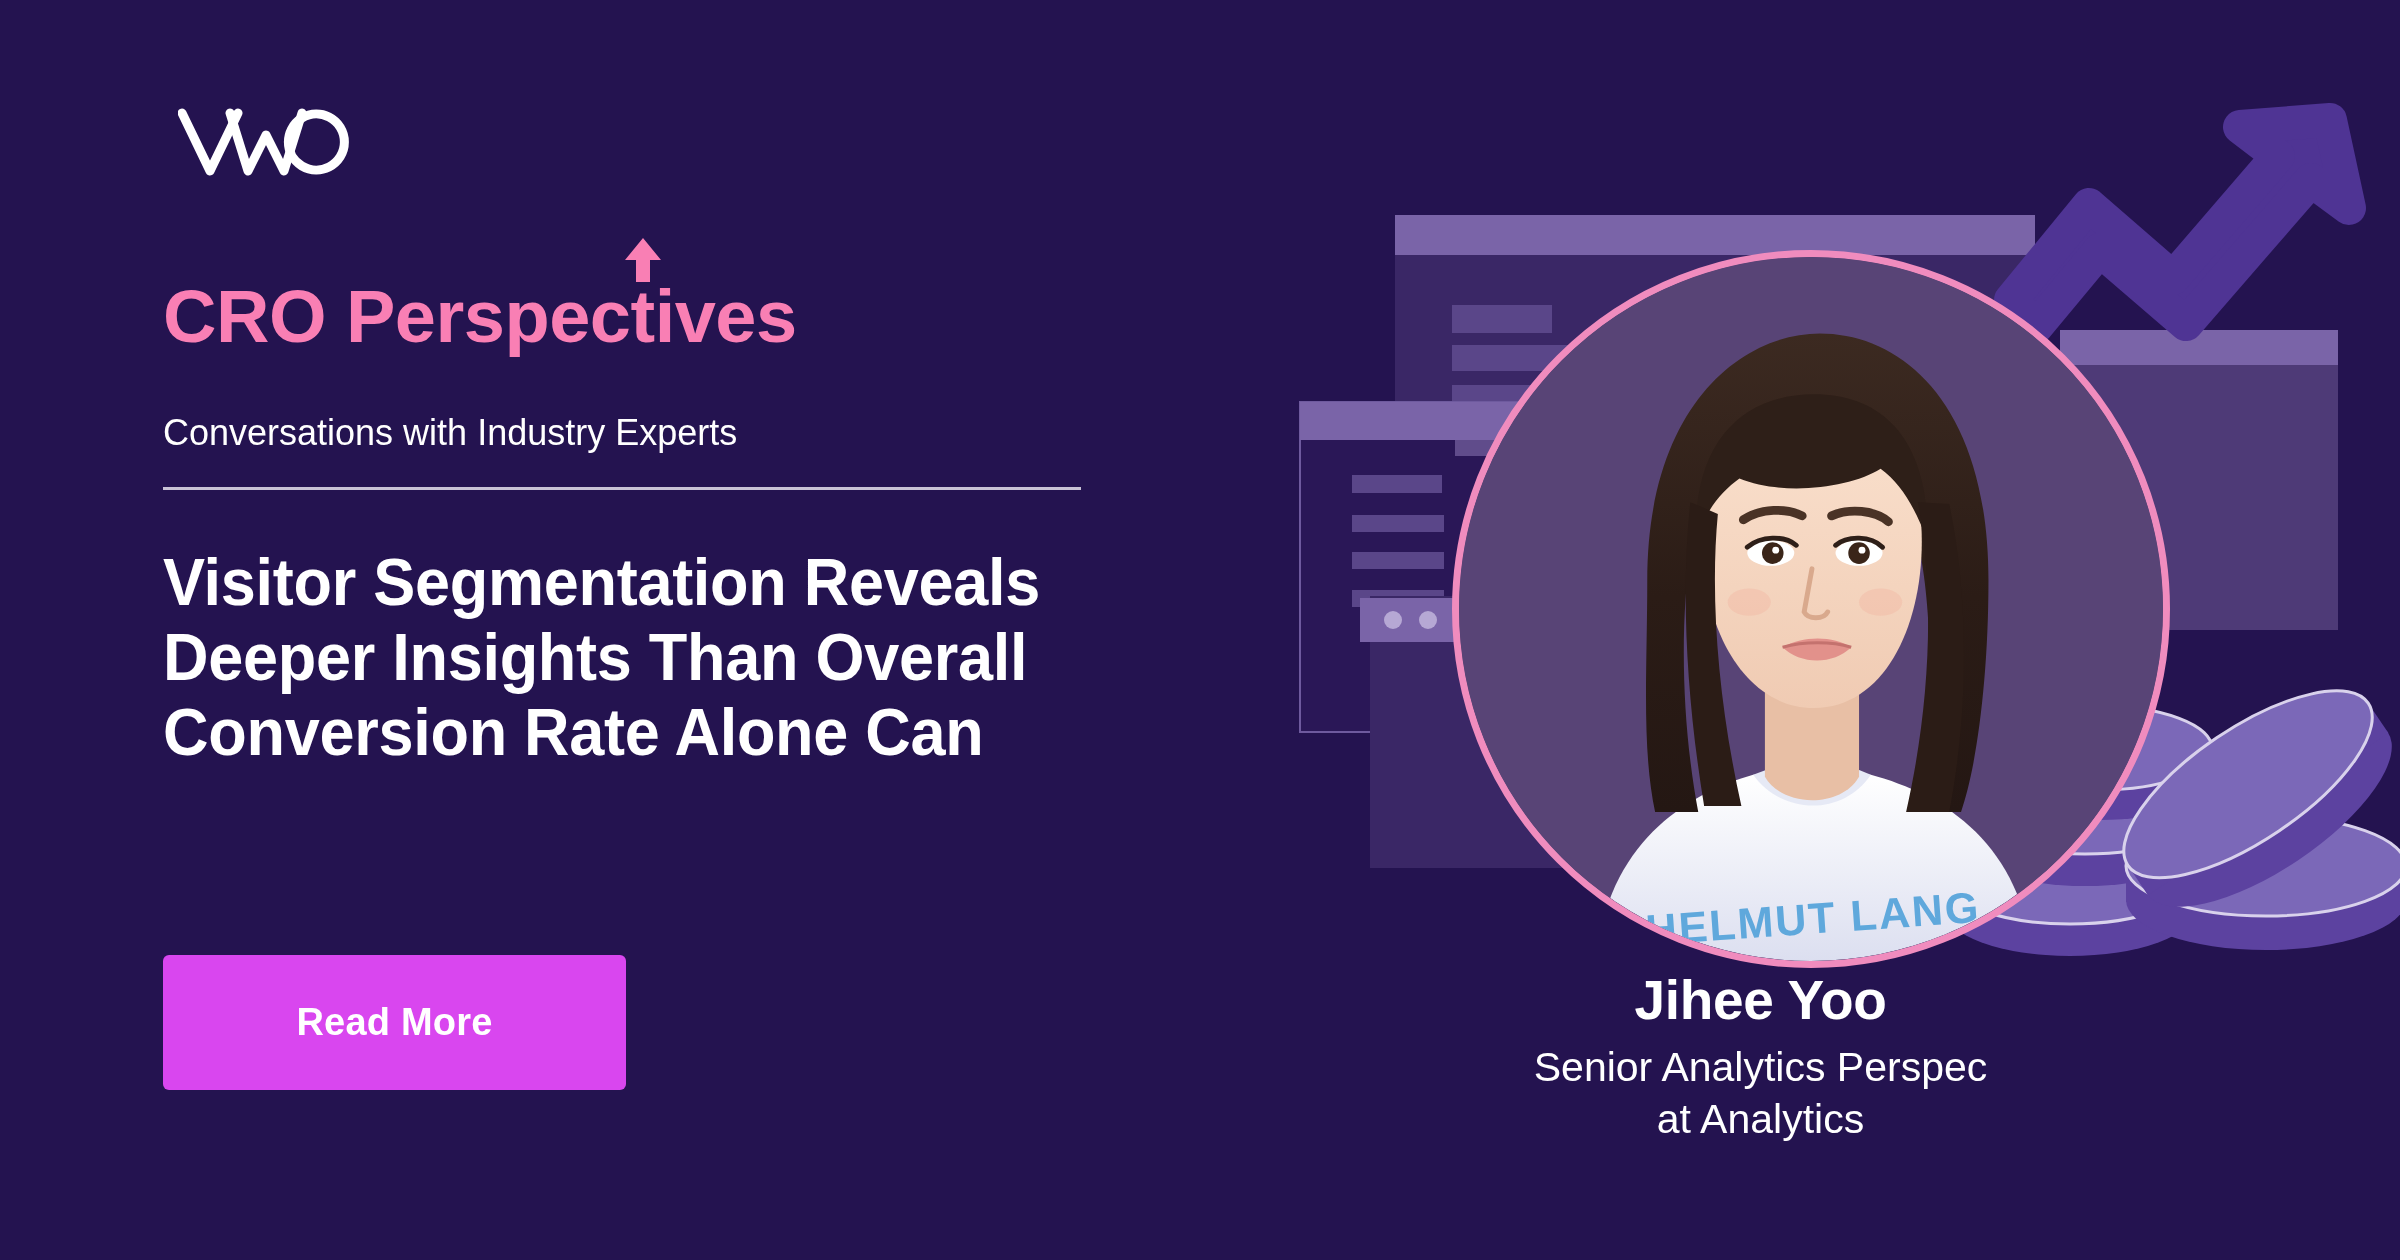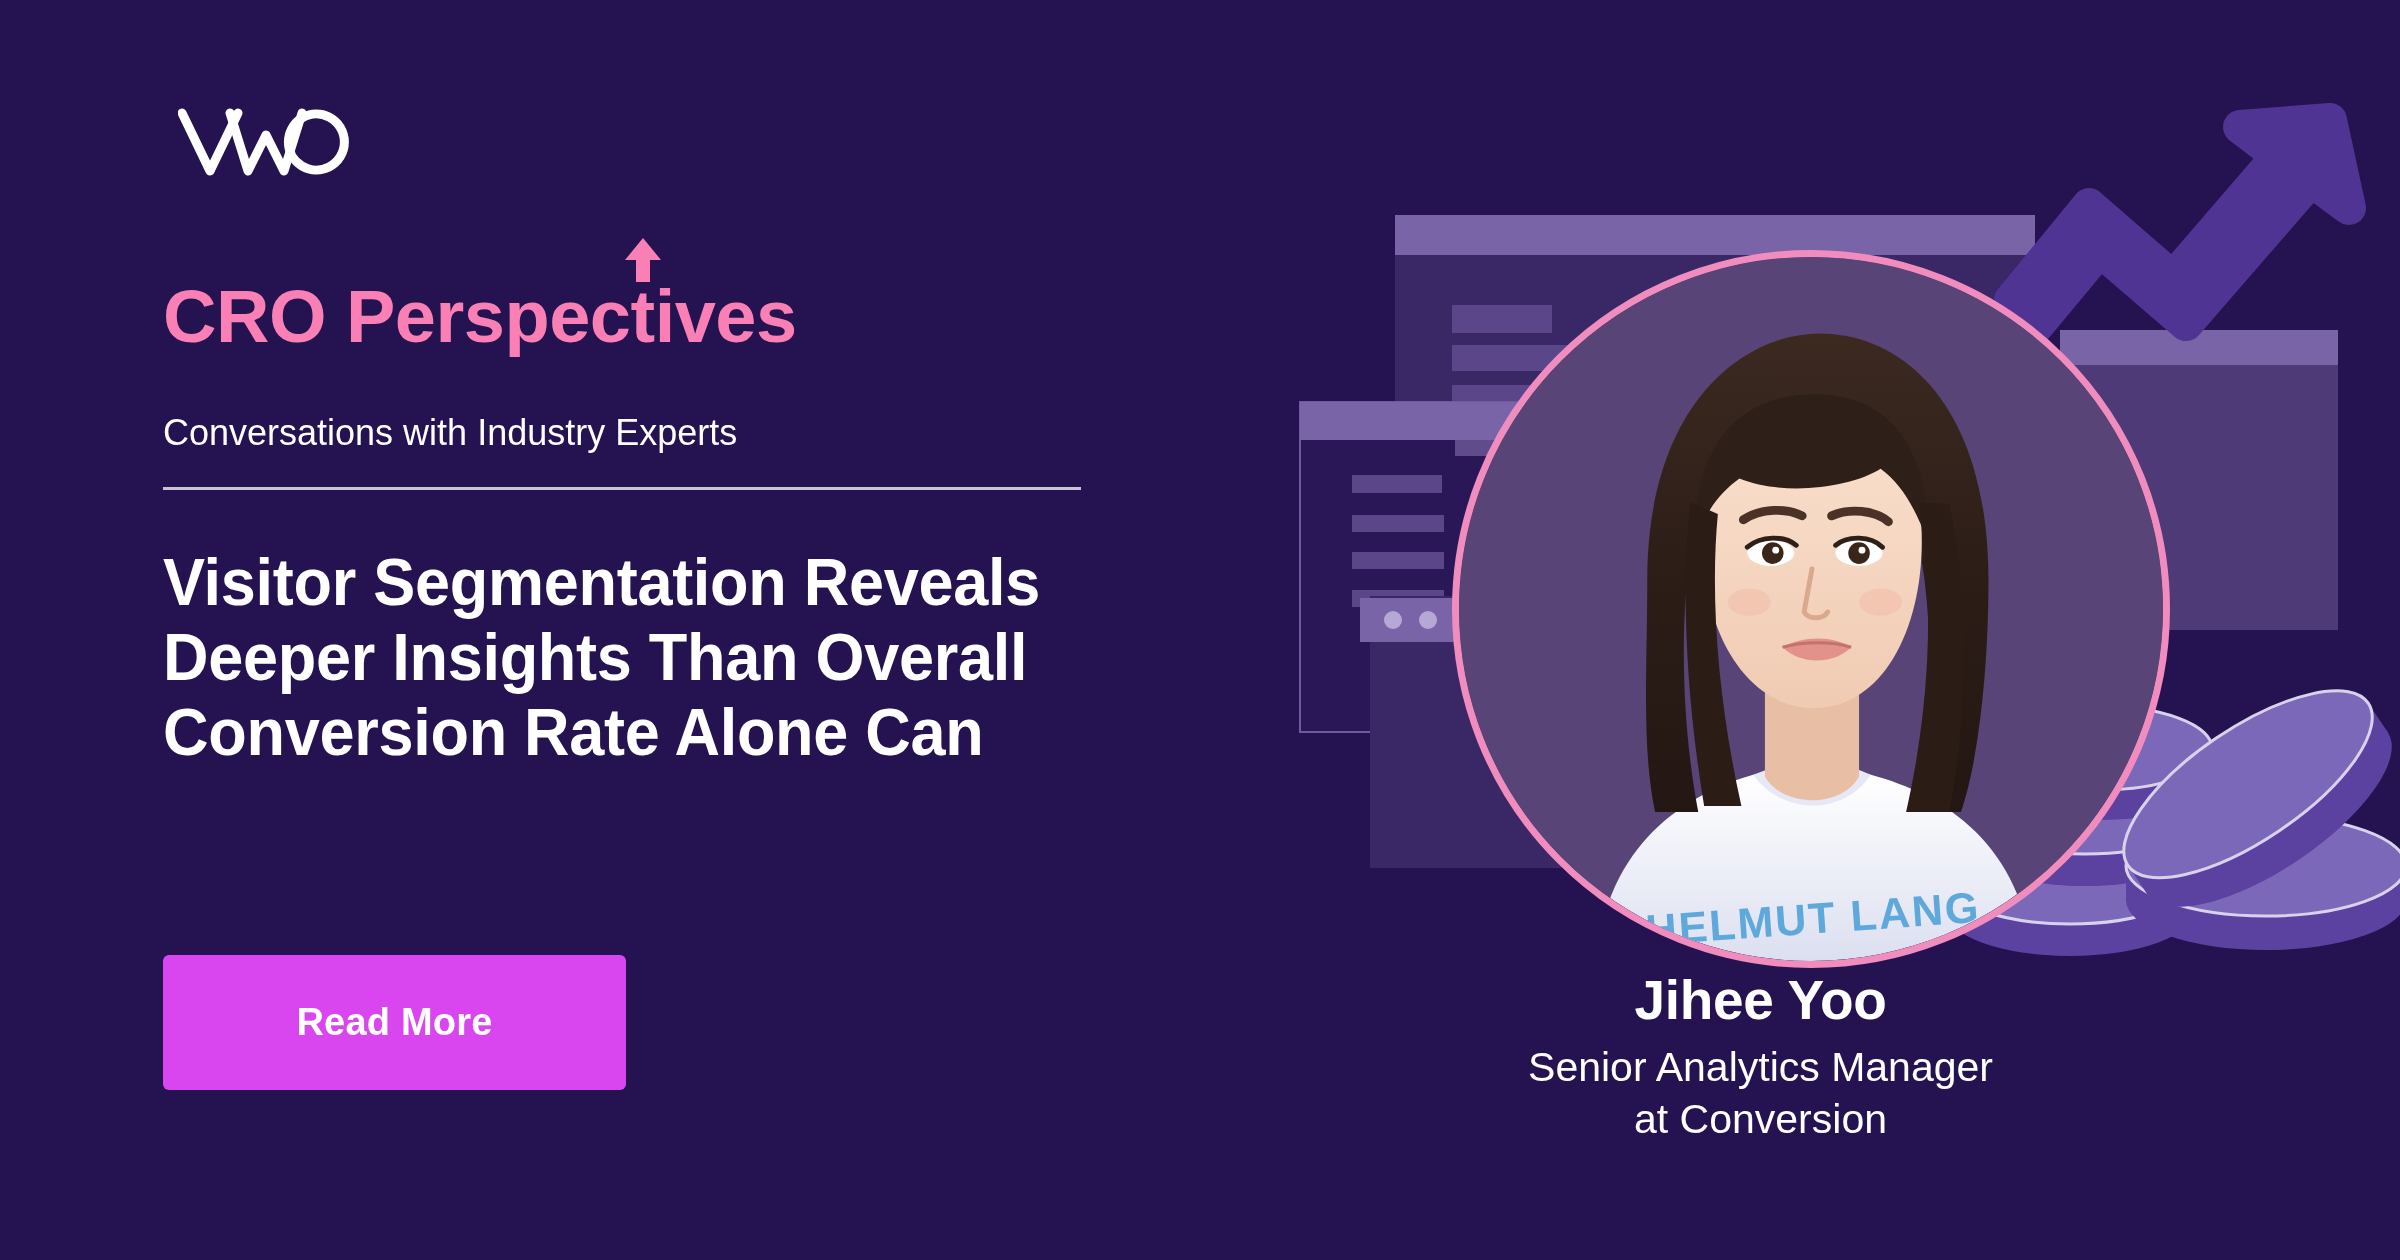--- a/index.html
+++ b/index.html
@@ -291,18 +291,18 @@
       <span>Deeper Insights Than Overall</span>
       <span>Conversion Rate Alone Can</span>
     </div>
 
     <button class="cta">Read More</button>
   </div>
 
   <div class="speaker">
     <div class="speaker-name">Jihee Yoo</div>
     <div class="speaker-role">
-      <span>Senior Analytics Manager</span>
-      <span>at Conversion</span>
+      <span>Senior Analytics Perspec</span>
+      <span>at Analytics</span>
     </div>
   </div>
 
 </div>
 
 </body></html>

